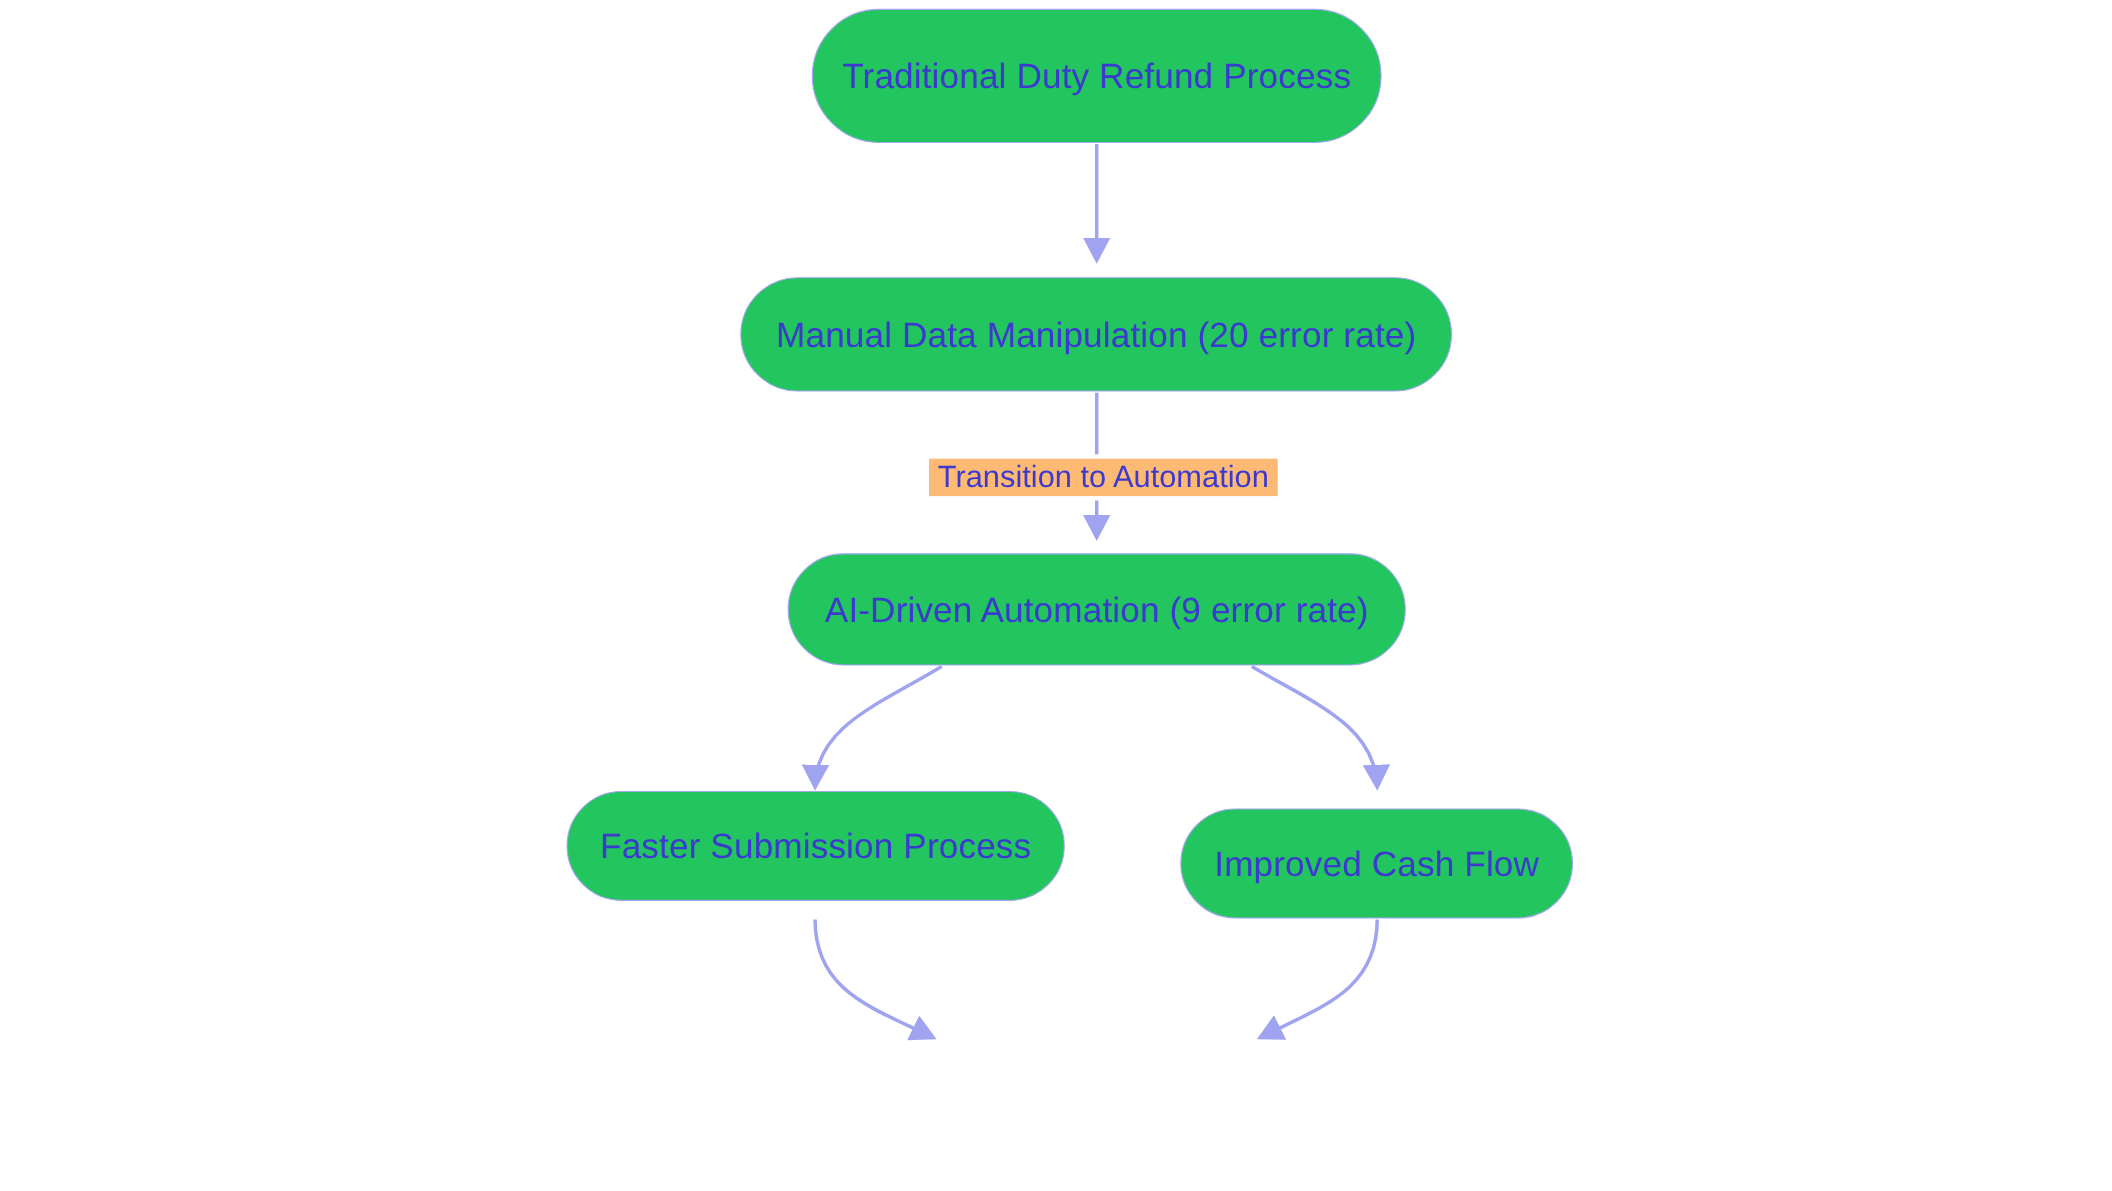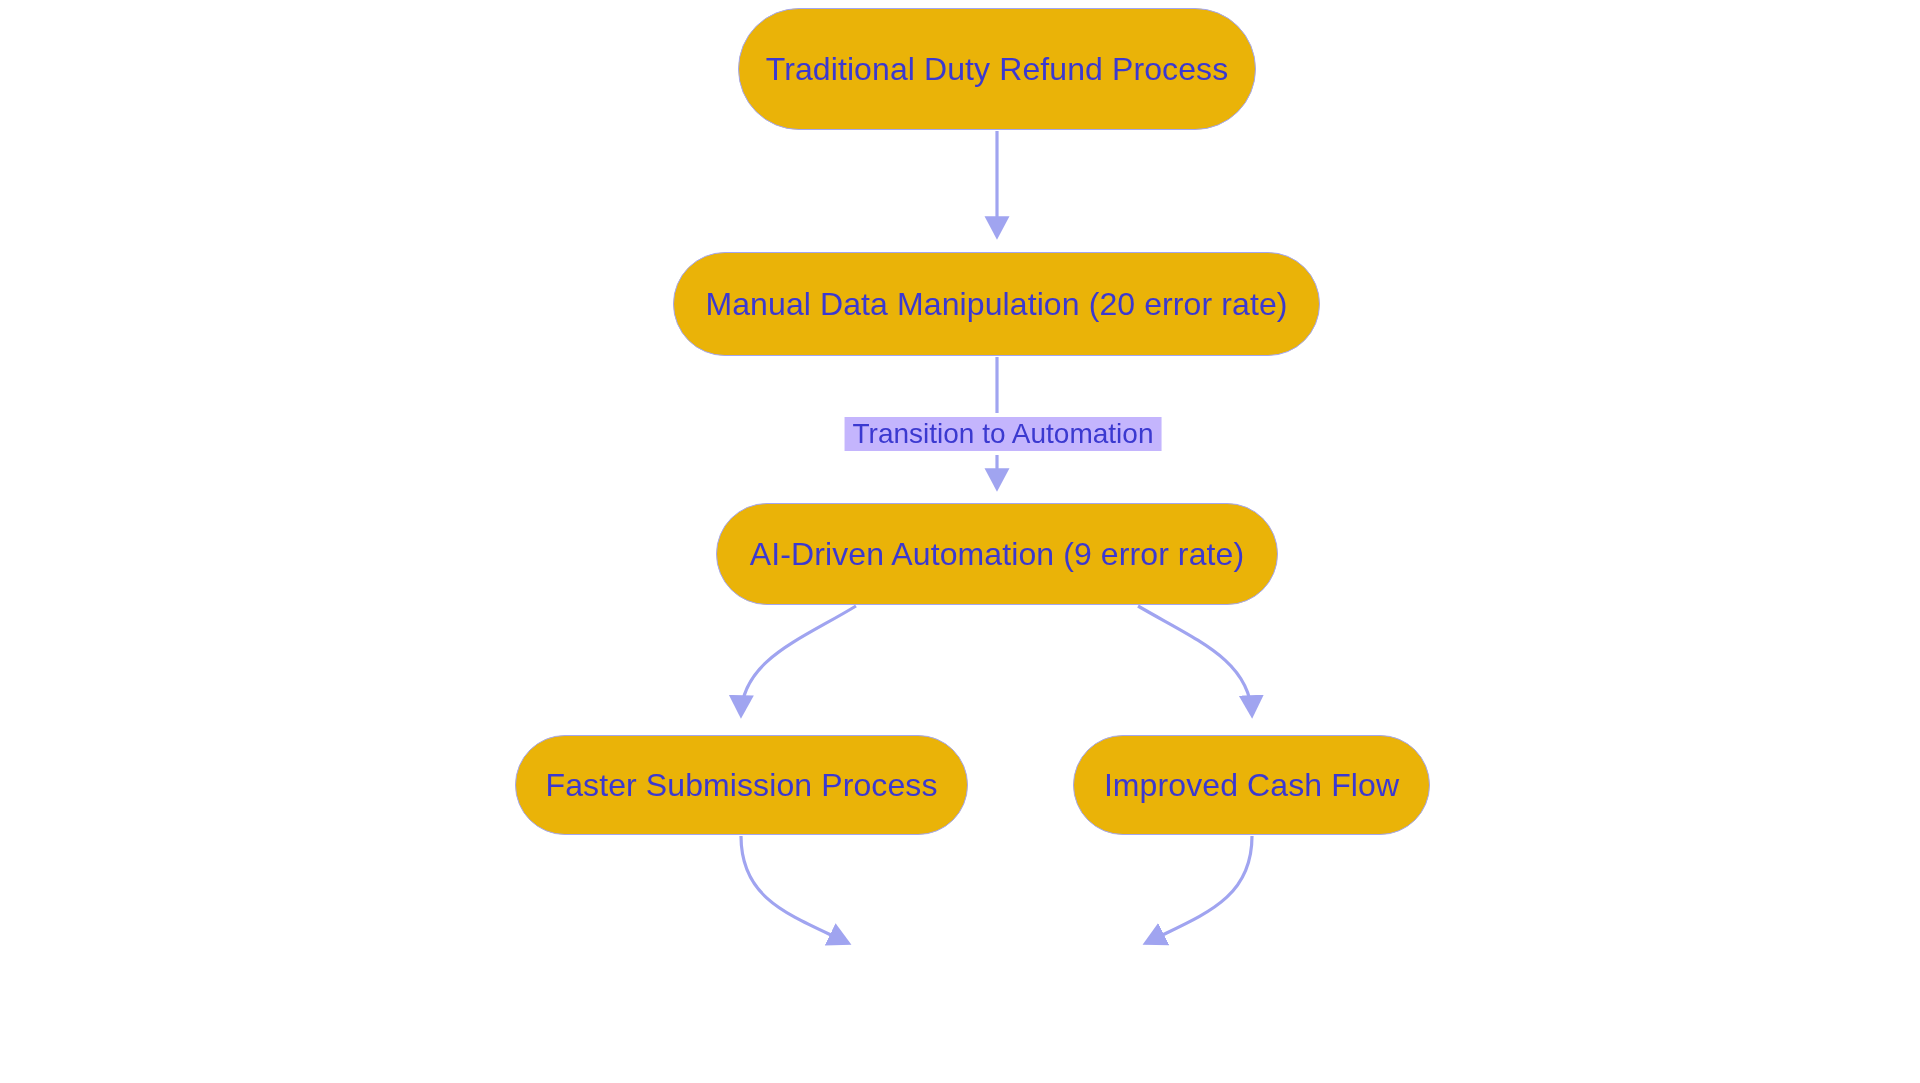--- a/index.html
+++ b/index.html
@@ -27,42 +27,42 @@
     width: 1920px;
     height: 1083px;
     pointer-events: none;
   }
   .node {
     position: absolute;
     box-sizing: border-box;
     display: flex;
     align-items: center;
     justify-content: center;
-    background: #eab308;
+    background: #22c55e;
     border: 1.6px solid #a3a6f0;
     border-radius: 999px;
     color: #3b39d0;
     font-family: "Liberation Sans", sans-serif;
     font-weight: 400;
     letter-spacing: 0.1px;
     white-space: nowrap;
     text-align: center;
   }
   .node-label {
     display: block;
     line-height: 1;
   }
   .edge-label {
     position: absolute;
     color: #3b39d0;
     font-family: "Liberation Sans", sans-serif;
     font-size: 28px;
     line-height: 1;
     white-space: nowrap;
-    background: #c4b5fd;
+    background: #fdba74;
     padding: 3px 8px;
     transform: translate(-50%, -50%);
   }
 
   
   #node-traditional {
     left: 738px;  top: 8px;
     width: 518px; height: 122px;
     font-size: 32px;
   }
@@ -70,21 +70,21 @@
     left: 673px;  top: 252px;
     width: 647px; height: 104px;
     font-size: 32px;
   }
   #node-ai {
     left: 716px;  top: 503px;
     width: 562px; height: 102px;
     font-size: 32px;
   }
   #node-faster {
-    left: 515px;  top: 735px;
+    left: 515px;  top: 719px;
     width: 453px; height: 100px;
     font-size: 32px;
   }
   #node-cash {
     left: 1073px; top: 735px;
     width: 357px; height: 100px;
     font-size: 32px;
   }
   #node-outcomes {
     left: 694px;  top: 962px;

